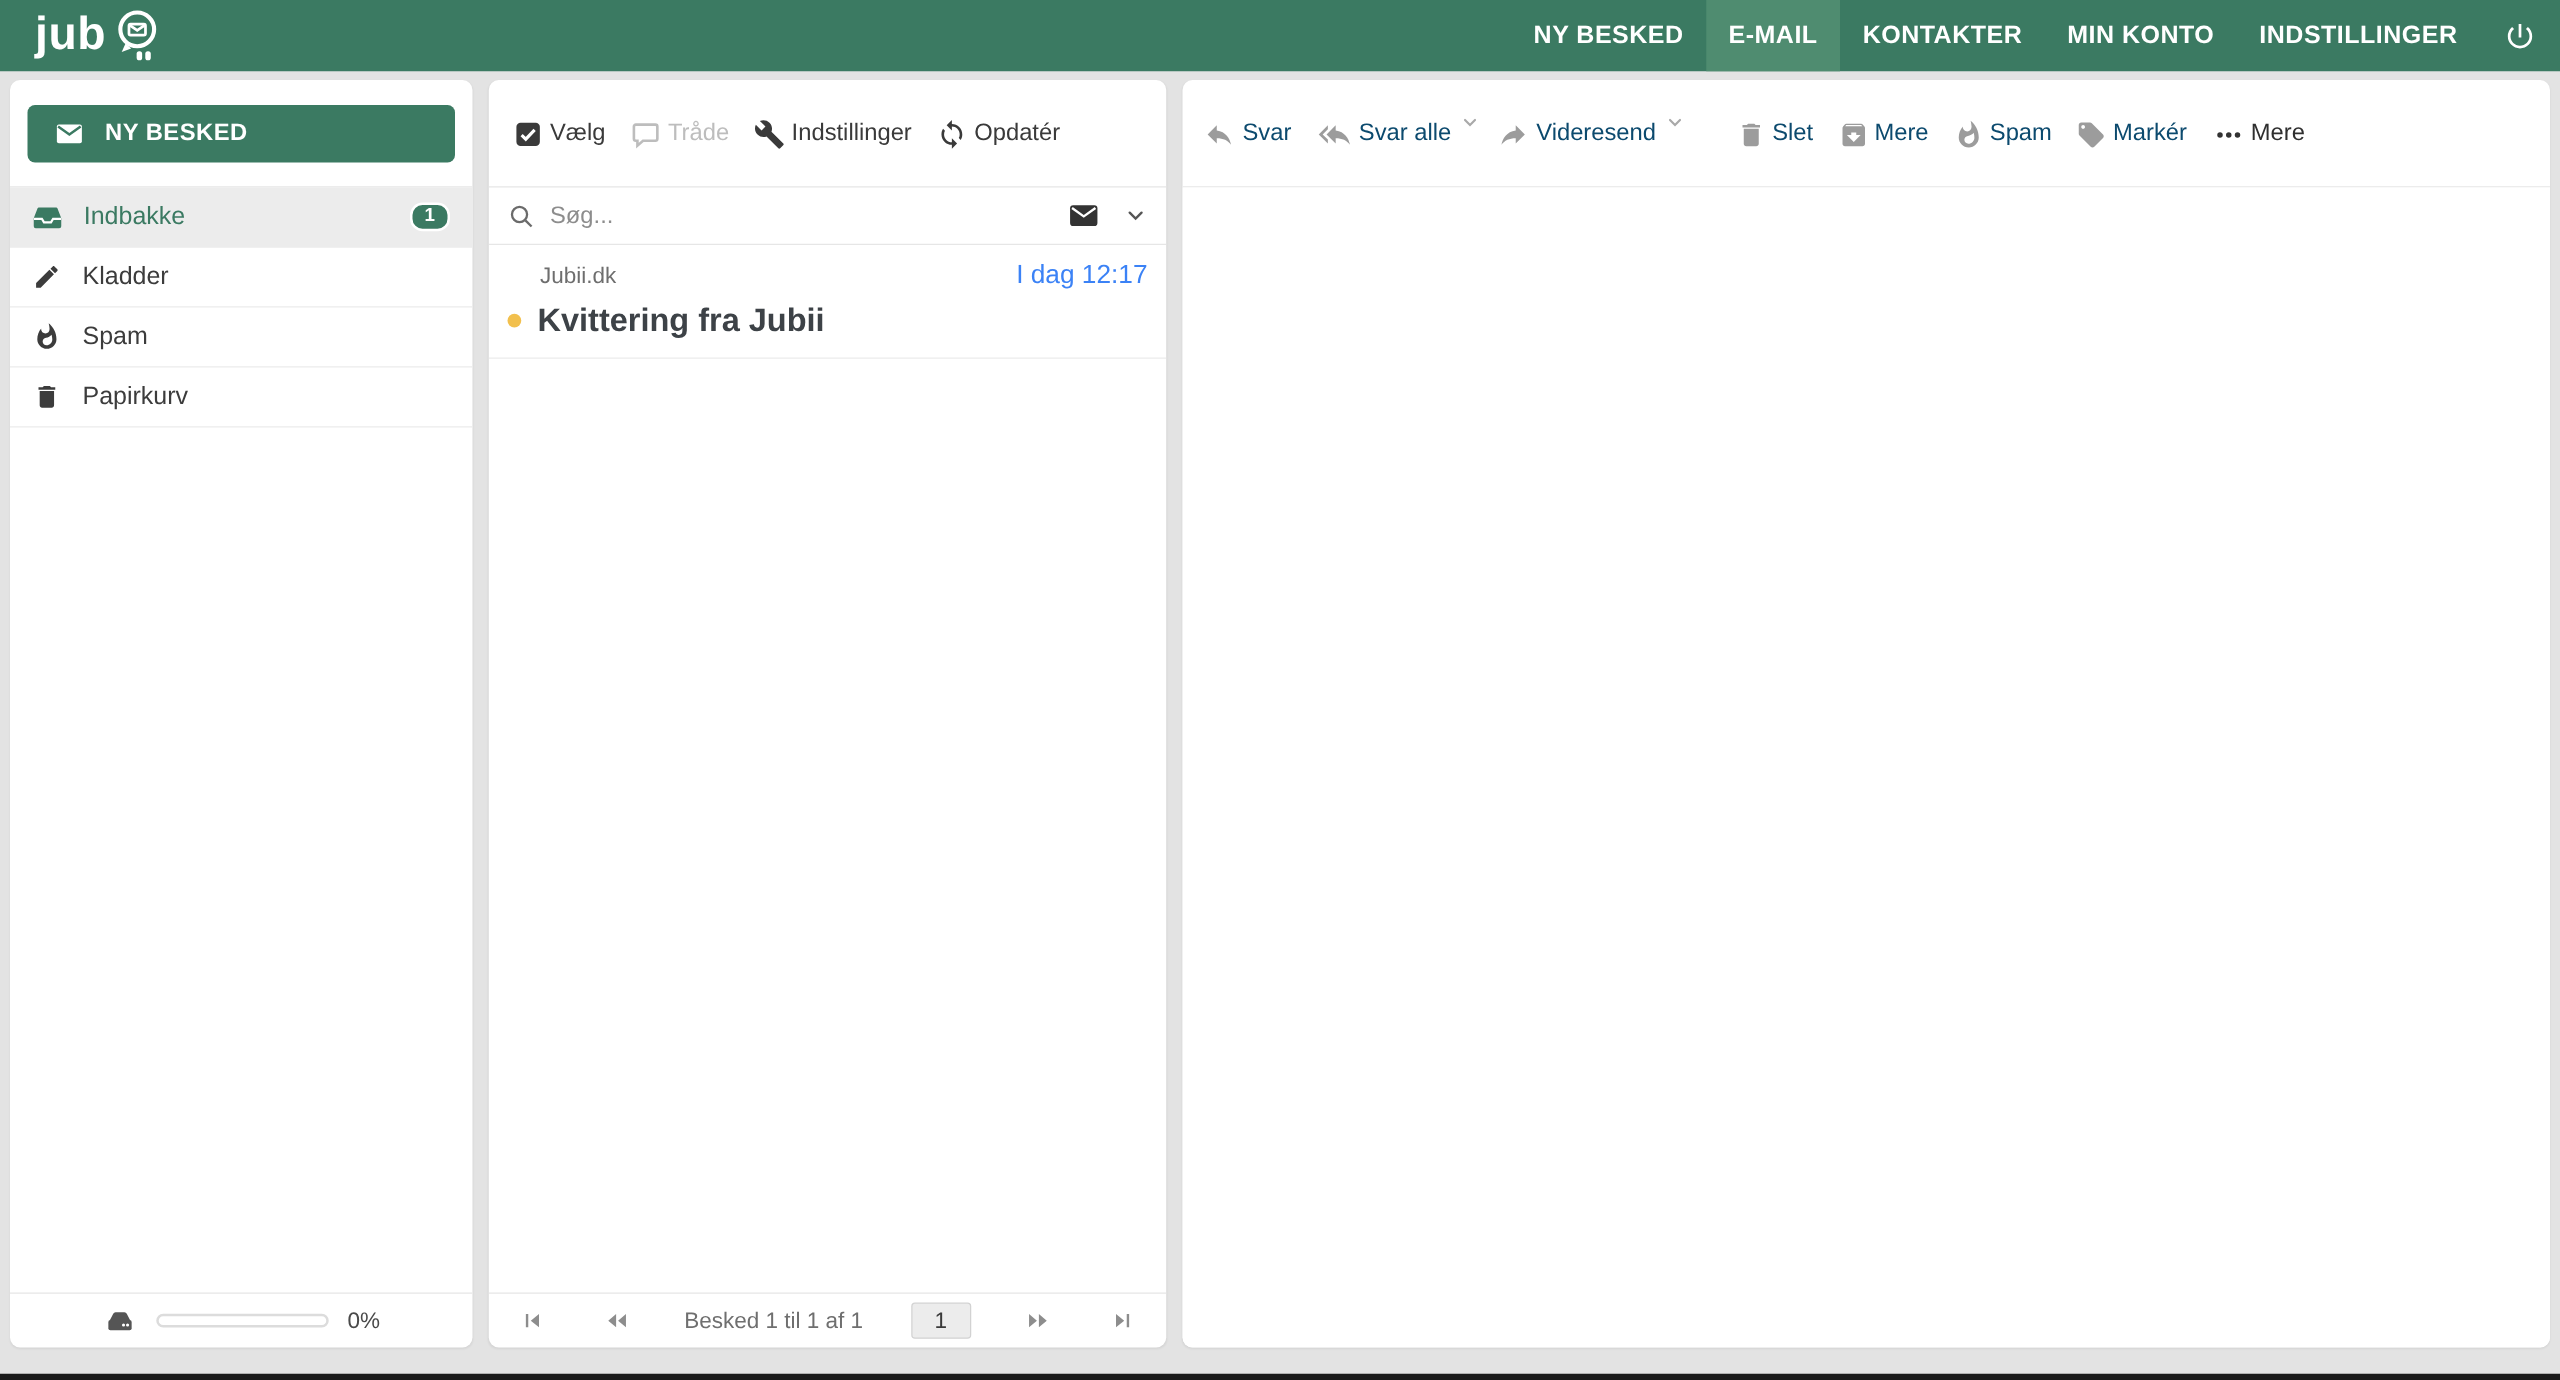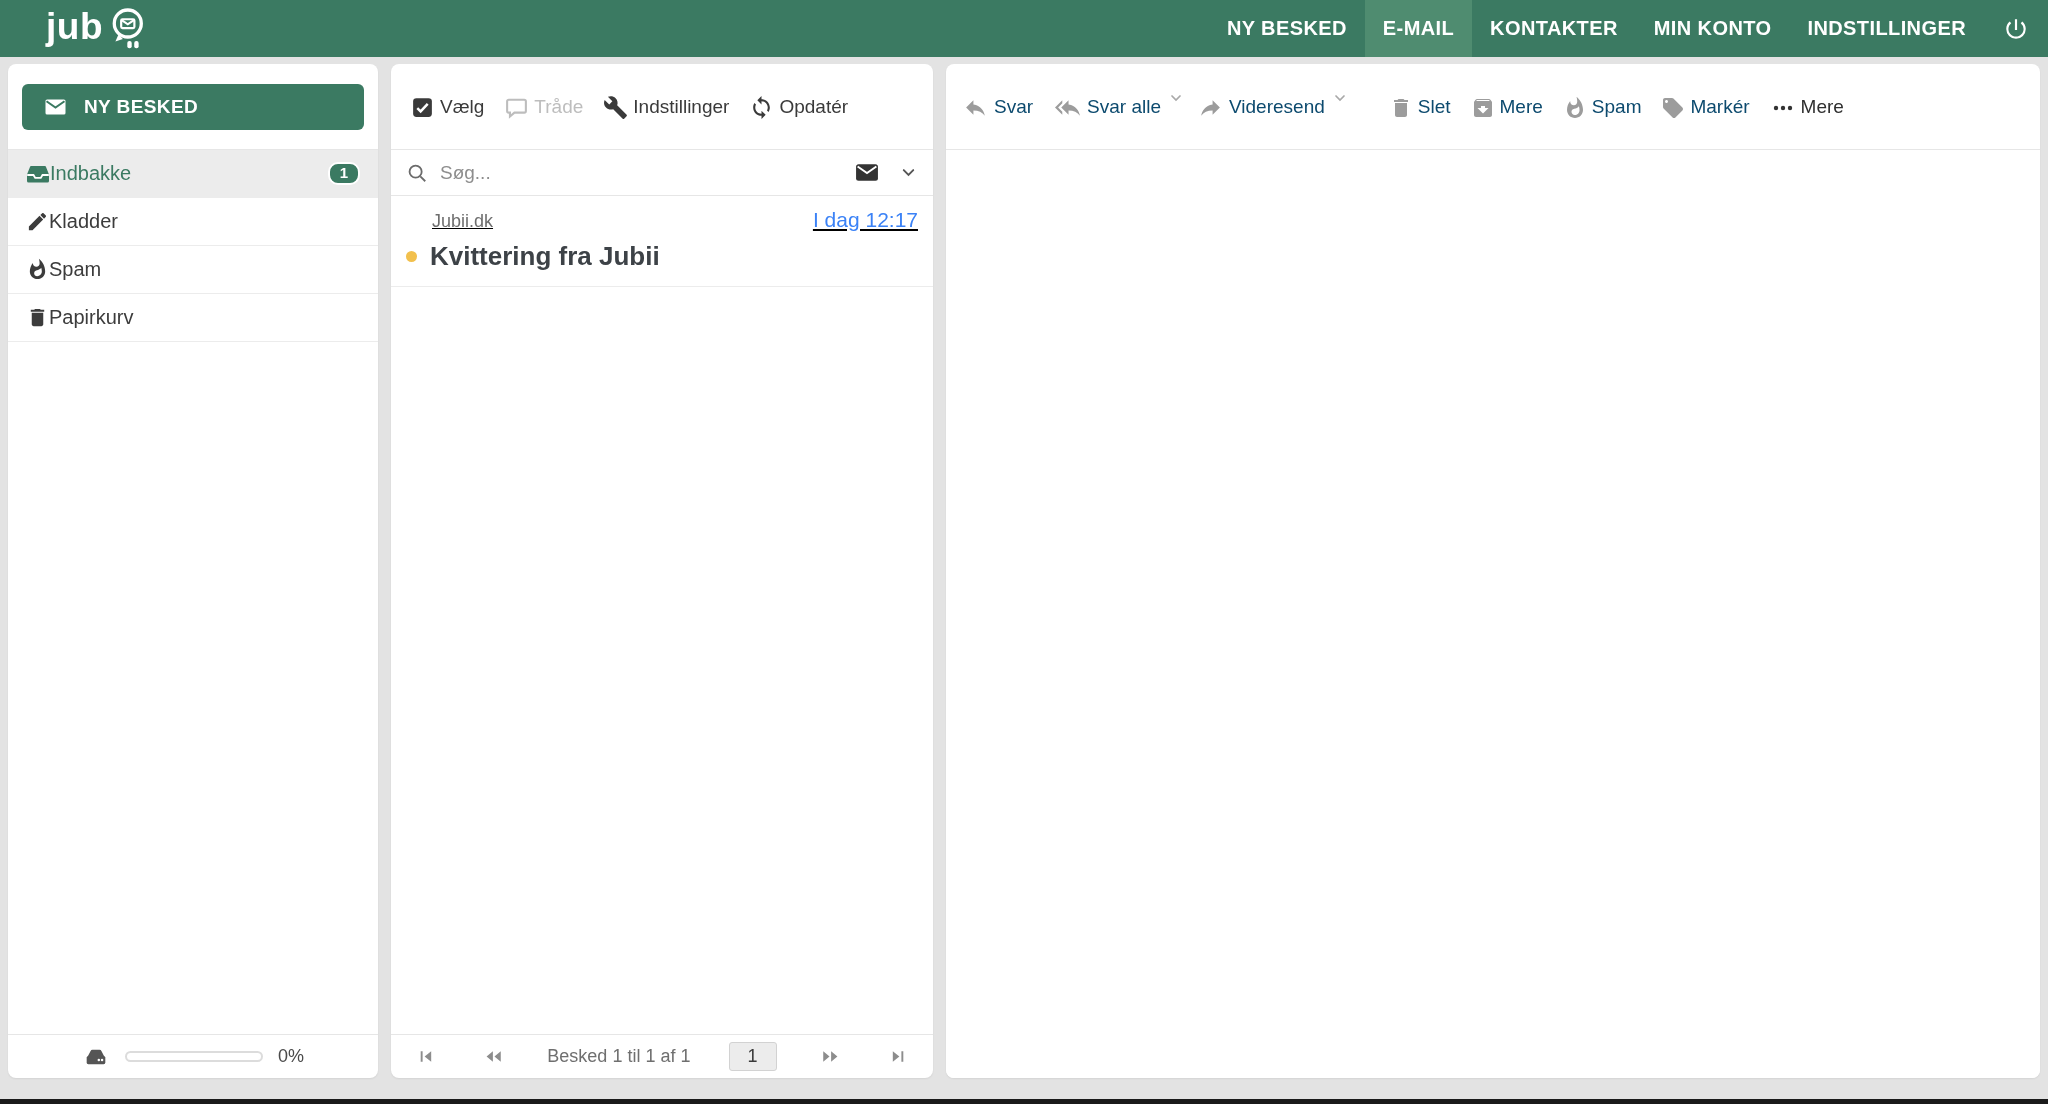--- a/index.html
+++ b/index.html
@@ -7,41 +7,41 @@
   body {
     position:relative;
     background:#e3e3e3;
     font-family:"Liberation Sans", sans-serif;
     overflow:hidden;
   }
 
   
   .topbar { height:57px; background:#3b7a62; display:flex; align-items:center; color:#fff; }
   .logo { display:flex; align-items:center; margin-left:28px; gap:3px; cursor:pointer; }
-  .logo-text { font-size:37px; font-weight:700; letter-spacing:.5px; color:#fff; line-height:1; padding-bottom:4px;margin-left:18px; }
+  .logo-text { font-size:37px; font-weight:700; letter-spacing:.5px; color:#fff; line-height:1; padding-bottom:4px; }
   .nav { margin-left:auto; display:flex; align-items:stretch; height:100%; }
   .nav-item { display:flex; align-items:center; padding:0 18px; font-size:20px; font-weight:700;
               letter-spacing:.4px; color:#fff; cursor:pointer; white-space:nowrap; }
   .nav-item.active { background:#4f8c70; }
   .power-btn { width:64px; display:flex; align-items:center; justify-content:center; cursor:pointer; background:none; border:none; }
 
   
   .main { position:absolute; top:64px; left:8px; right:8px; bottom:26px; display:flex; gap:13px; }
   .panel { background:#fff; border-radius:8px; display:flex; flex-direction:column;
            box-shadow:0 1px 2px rgba(0,0,0,.07); overflow:hidden; }
   .panel.left { width:370px; flex:none; }
   .panel.mid { width:542px; flex:none; }
   .panel.right { flex:1; }
 
   
   .compose-wrap { height:86px; flex:none; border-bottom:1px solid #e6e6e6; display:flex; align-items:center; padding:0 14px; }
   .compose-btn { flex:1; height:46px; background:#3b7a62; border:none; border-radius:6px; color:#fff;
                  font-family:inherit; font-size:19px; font-weight:700; letter-spacing:.4px;
                  display:flex; align-items:center; gap:15px; padding-left:20px; cursor:pointer; }
-  .folder { height:48px; flex:none; display:flex; align-items:center; padding:0 18px;
+  .folder { height:48px; flex:none; display:flex; align-items:center; gap:17px; padding:0 18px;
             border-bottom:1px solid #ececec; font-size:20px; color:#3c3c3c; cursor:pointer; }
   .folder.selected { background:#ececec; color:#3b7a62; }
   .badge { margin-left:auto; background:#3b7a62; color:#fff; border:2px solid #fff; border-radius:10px;
            font-size:15px; font-weight:700; padding:1px 10px 2px; line-height:1.1; }
   .storage { margin-top:auto; height:44px; flex:none; border-top:1px solid #e6e6e6;
              display:flex; align-items:center; justify-content:center; gap:15px; }
   .meter { width:138px; height:11px; border:2px solid #dcdcdc; border-radius:7px; background:#fff; position:relative; overflow:hidden; }
   .meter-fill { position:absolute; left:0; top:0; bottom:0; background:#3b7a62; width:0%; }
   .storage-pct { font-size:18px; color:#4a4a4a; }
 
@@ -59,21 +59,21 @@
 
   
   .search-row { height:46px; flex:none; border-bottom:1px solid #e6e6e6; display:flex; align-items:center; padding:0 15px; gap:12px; }
   .search-input { flex:1; border:none; outline:none; font-size:19px; color:#333; font-family:inherit; background:transparent; }
   .search-input::placeholder { color:#8d8d8d; }
   .scope-btn, .scope-chev { background:none; border:none; cursor:pointer; display:flex; align-items:center; }
   .scope-chev { color:#555; margin-left:6px; }
 
   
   .msg-item { flex:none; border-bottom:1px solid #ececec; padding:12px 15px 14px; cursor:pointer; }
-  .msg-top { display:flex; align-items:baseline; padding-left:26px;text-decoration:underline; }
+  .msg-top { display:flex; align-items:baseline; padding-left:26px; }
   .msg-sender { font-size:18px; color:#6e6e6e; }
   .msg-date { margin-left:auto; font-size:21px; color:#3b82f6; }
   .msg-bottom { display:flex; align-items:center; gap:13px; margin-top:9px; }
   .dot { width:11px; height:11px; border-radius:50%; background:#f2c04d; flex:none; }
   .msg-subject { font-size:26px; font-weight:600; color:#3d4247; }
 
   
   .pager { margin-top:auto; height:44px; flex:none; border-top:1px solid #e6e6e6;
            display:flex; align-items:center; justify-content:space-between; padding:0 20px; }
   .pbtn { background:none; border:none; cursor:pointer; color:#8d8d8d; display:flex; align-items:center; padding:2px 4px; }

